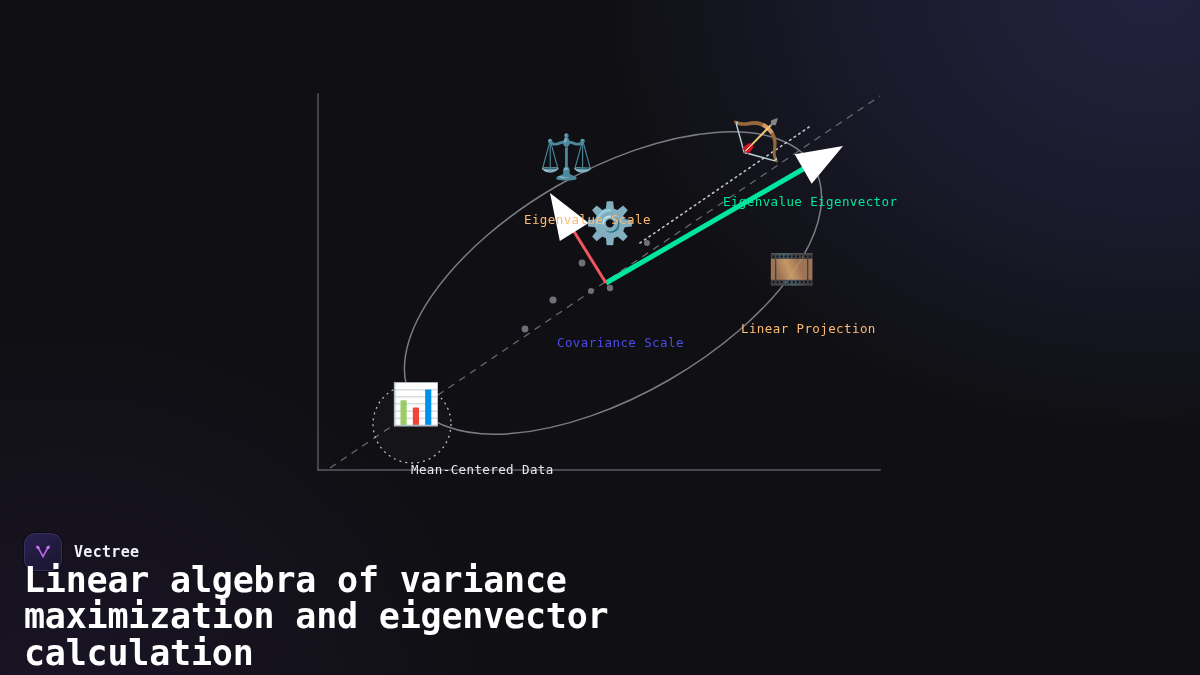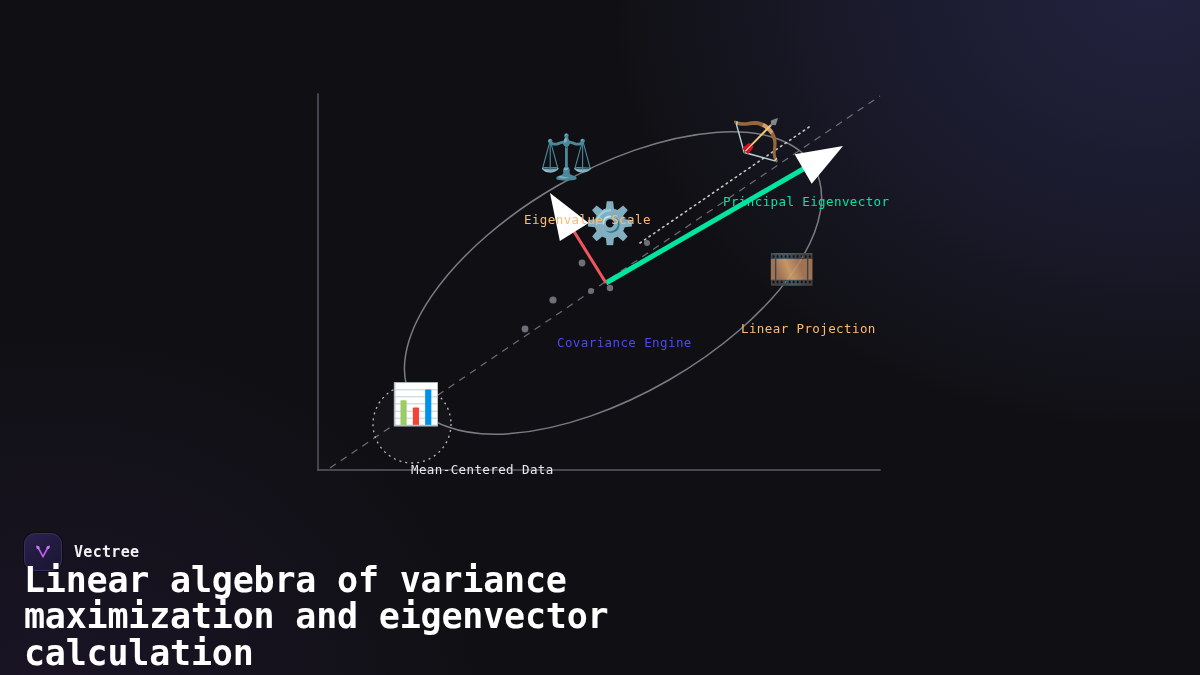--- a/index.html
+++ b/index.html
@@ -153,22 +153,22 @@
         </g>
     </svg>
 
     <div class="emoji" id="icon-scale" style="font-size: 44px; left: 567px; top: 157px; transform: translate(-50%, -50%);">⚖️</div>
     <div class="emoji" id="icon-gear" style="font-size: 40px; left: 610px; top: 223px; transform: translate(-50%, -50%);">⚙️</div>
     <div class="emoji" id="icon-bow" style="font-size: 40px; left: 756px; top: 140px; transform: translate(-50%, -50%);">🏹</div>
     <div class="emoji" id="icon-film" style="font-size: 38px; left: 792px; top: 269px; transform: translate(-50%, -50%);">🎞️</div>
     <div class="emoji" id="icon-chart" style="font-size: 40px; left: 416px; top: 404px; transform: translate(-50%, -50%);">📊</div>
 
     <div class="node-label" id="lbl-scale" style="left: 524px; top: 212px; color: #fdba74;">Eigenvalue Scale</div>
-    <div class="node-label" id="lbl-cov" style="left: 557px; top: 335px; color: rgb(75, 75, 234);">Covariance Engine</div>
-    <div class="node-label" id="lbl-pev" style="left: 723px; top: 194px; color: rgb(0, 230, 160);">Principal Eigenvector</div>
+    <div class="node-label" id="lbl-cov" style="left: 557px; top: 335px; color: rgb(75, 75, 234);">Covariance Scale</div>
+    <div class="node-label" id="lbl-pev" style="left: 723px; top: 194px; color: rgb(0, 230, 160);">Eigenvalue Eigenvector</div>
     <div class="node-label" id="lbl-proj" style="left: 741px; top: 321px; color: #fdba74;">Linear Projection</div>
     <div class="node-label" id="lbl-mean" style="left: 370px; top: 462px; color: rgb(232, 232, 238); padding-left: 41px;">Mean-Centered Data</div>
   </div>
 
   <div id="footer">
 
     <div id="brand-row">
       <div id="brand-mark">
         <svg width="20" height="20" viewBox="0 0 20 20" aria-hidden="true">
           <g stroke="#c061f0" stroke-width="1.7" fill="none" stroke-linecap="round">

